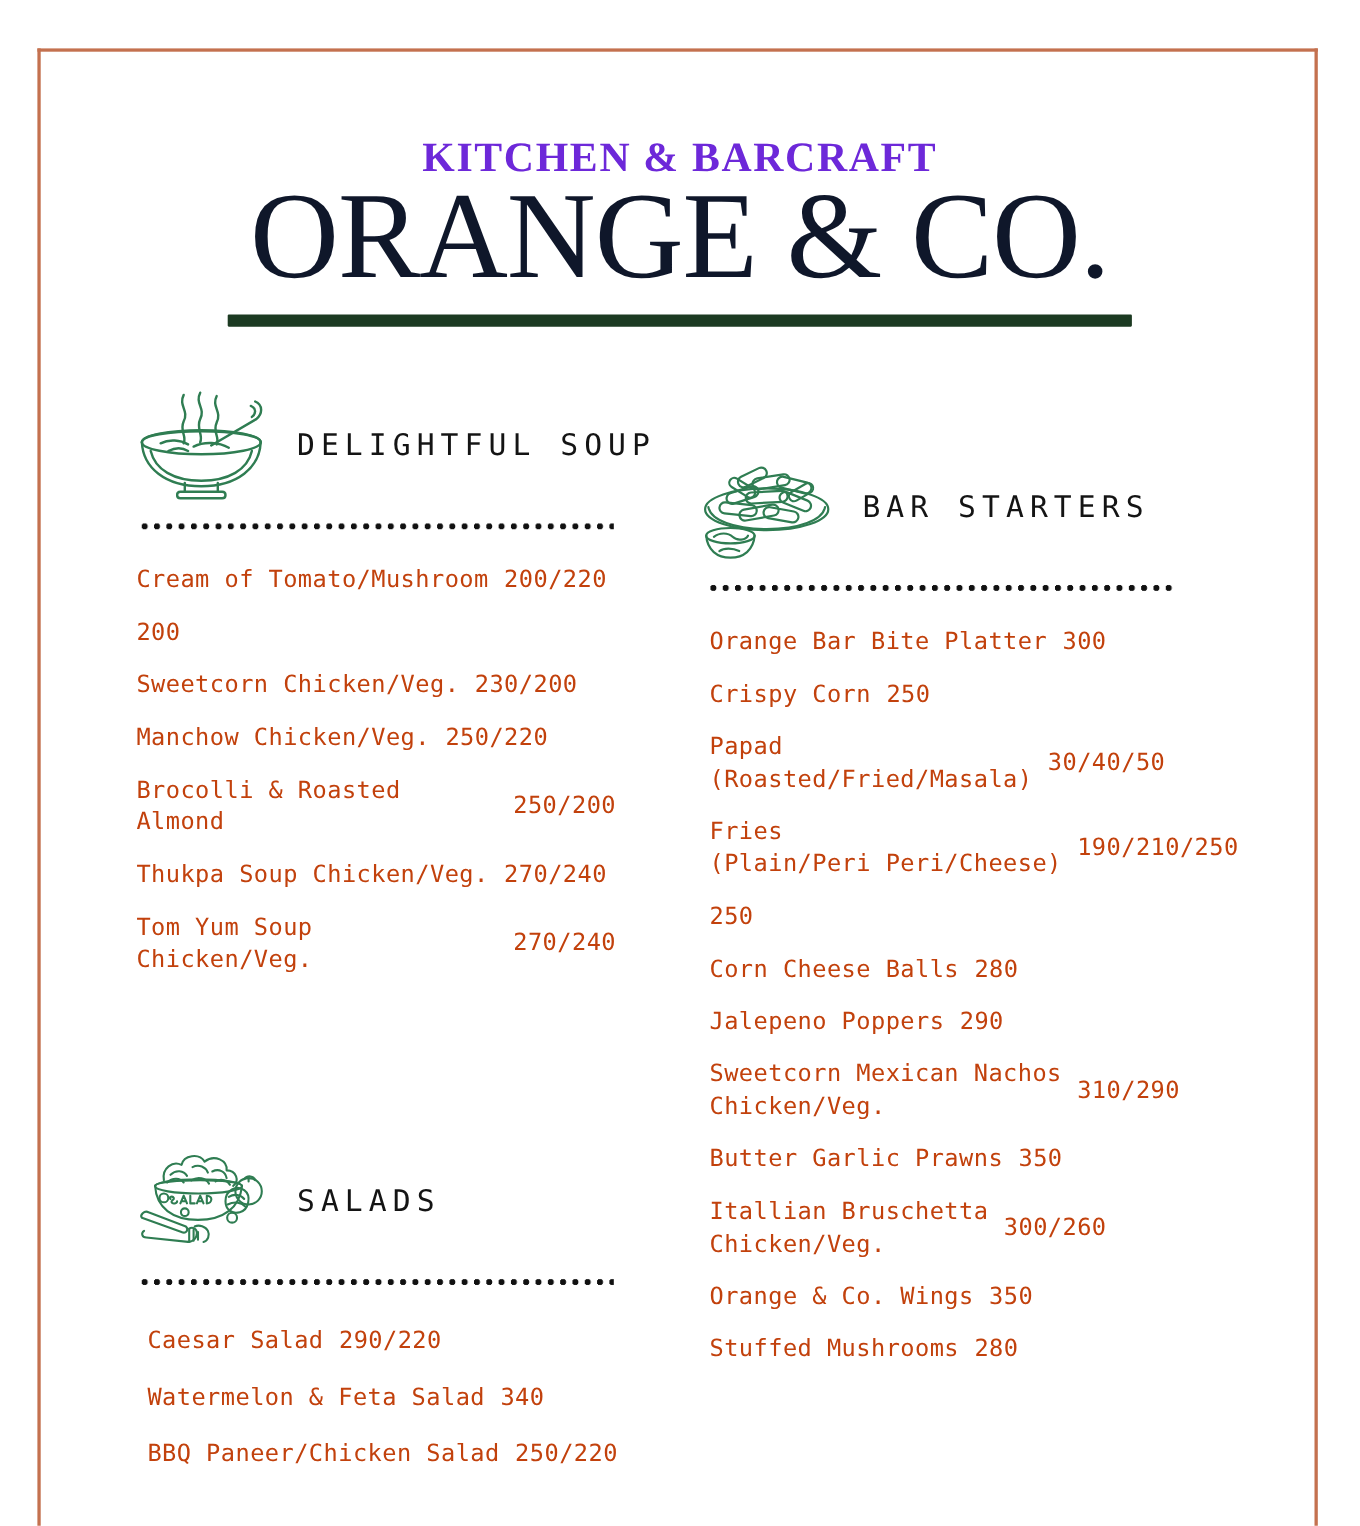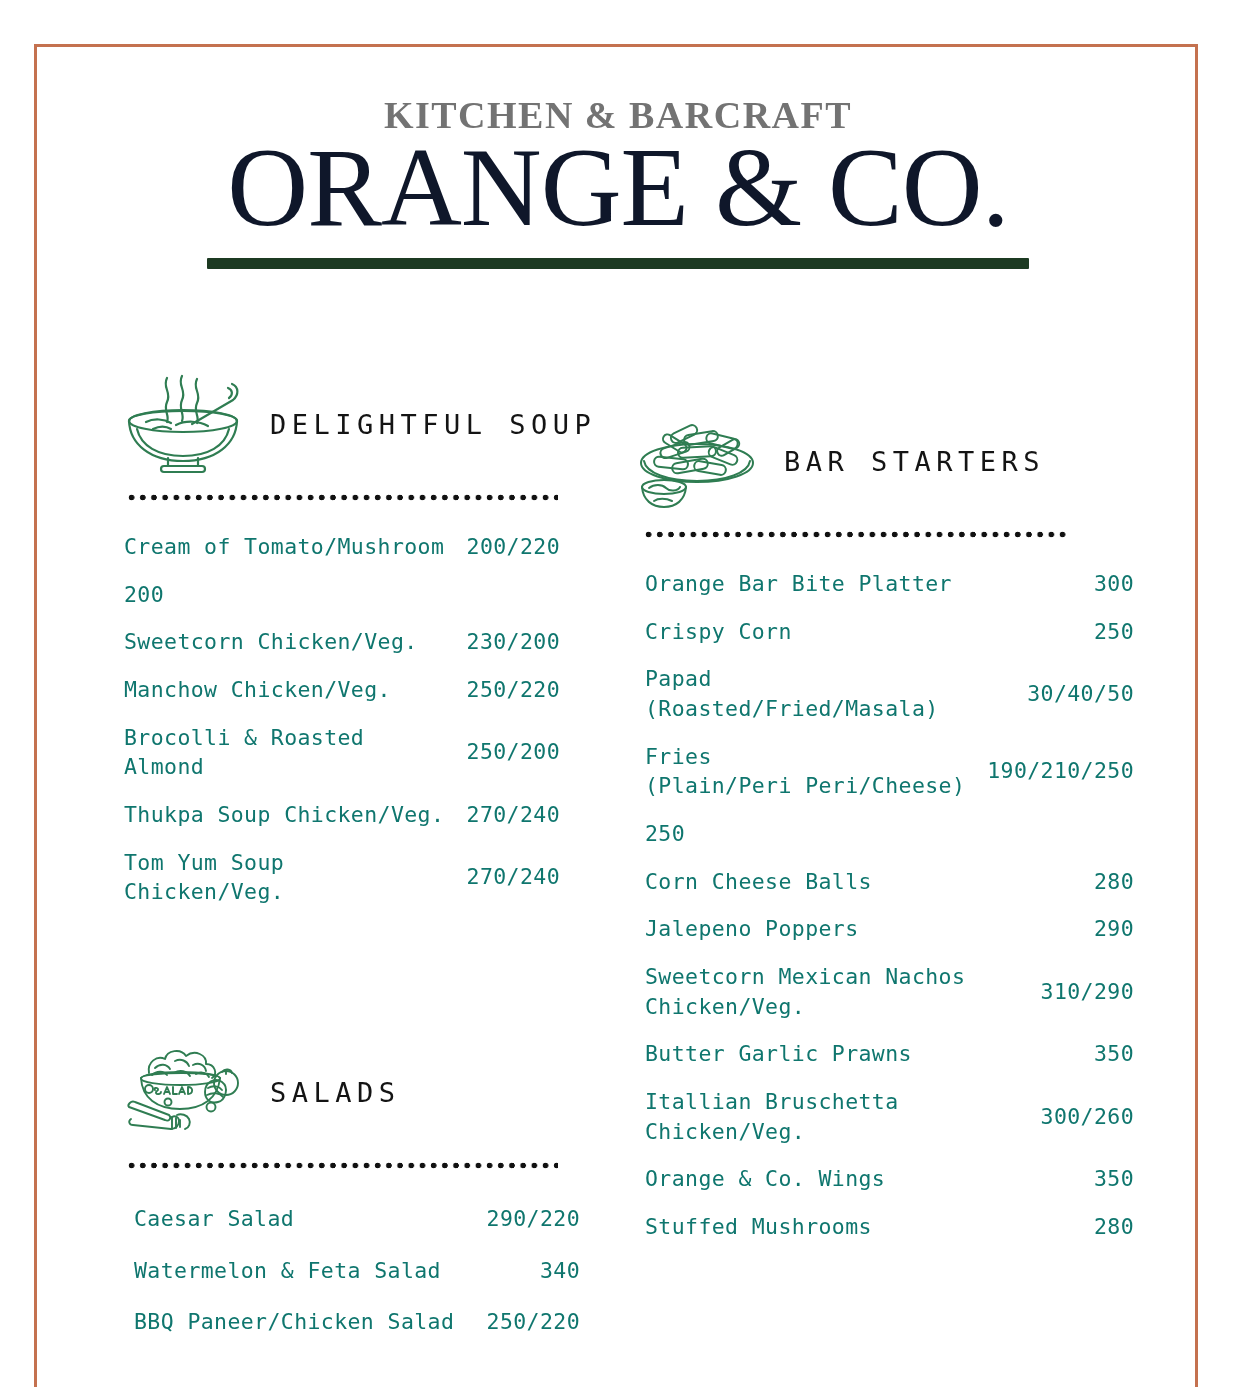--- a/index.html
+++ b/index.html
@@ -25,26 +25,27 @@
     pointer-events:none;
   }
 
   
   .masthead {
     position:absolute; left:0; top:96px; width:1236px;
     text-align:center;
   }
   .brand-kicker {
     font-family:"Liberation Serif", "DejaVu Serif", serif;
-    color:#737373;
+    color:#6d28d9;
     font-size:38px;
     font-weight:700;
     letter-spacing:1.5px;
     line-height:1;
     text-transform:uppercase;
+    margin-top:28px;
   }
   .brand-name {
     font-family:"Liberation Serif", "DejaVu Serif", serif;
     color:#0f172a;
     font-size:112px;
     font-weight:400;
     line-height:1.02;
     letter-spacing:-1px;
     margin-top:-4px;
     white-space:nowrap;
@@ -53,21 +54,21 @@
     width:822px; height:11px;
     background:#1c3a22;
     margin:14px auto 0 auto;
     border-radius:1px;
   }
 
   
   .col {
     position:absolute;
   }
-  .col-left  { left:118px;  top:372px; width:460px; }
+  .col-left  { left:118px;  top:353px; width:460px; }
   .col-right { left:632px;  top:409px; width:512px; }
 
   .section { position:relative; }
 
   .section-head {
     display:flex;
     align-items:center;
     gap:22px;
     min-height:104px;
   }
@@ -93,24 +94,23 @@
     background-repeat:repeat-x;
   }
   .dots.left-dots  { width:430px; margin-left:10px; }
   .dots.right-dots { width:424px; margin-left:13px; }
 
   .items { margin-top:22px; }
 
   .item {
     display:flex;
     align-items:center;
-    justify-content:space-between;
     gap:14px;
     font-size:21.5px;
-    color:#0f766e;
+    color:#c2410c;
     line-height:1.38;
     letter-spacing:0.4px;
     padding:9px 0;
   }
   .item .name { white-space:pre-line; }
   .item .price { white-space:nowrap; text-align:right; }
 
   .items-left  { padding-left:6px; padding-right:18px; }
   .items-right { padding-left:13px; padding-right:10px; }
 

